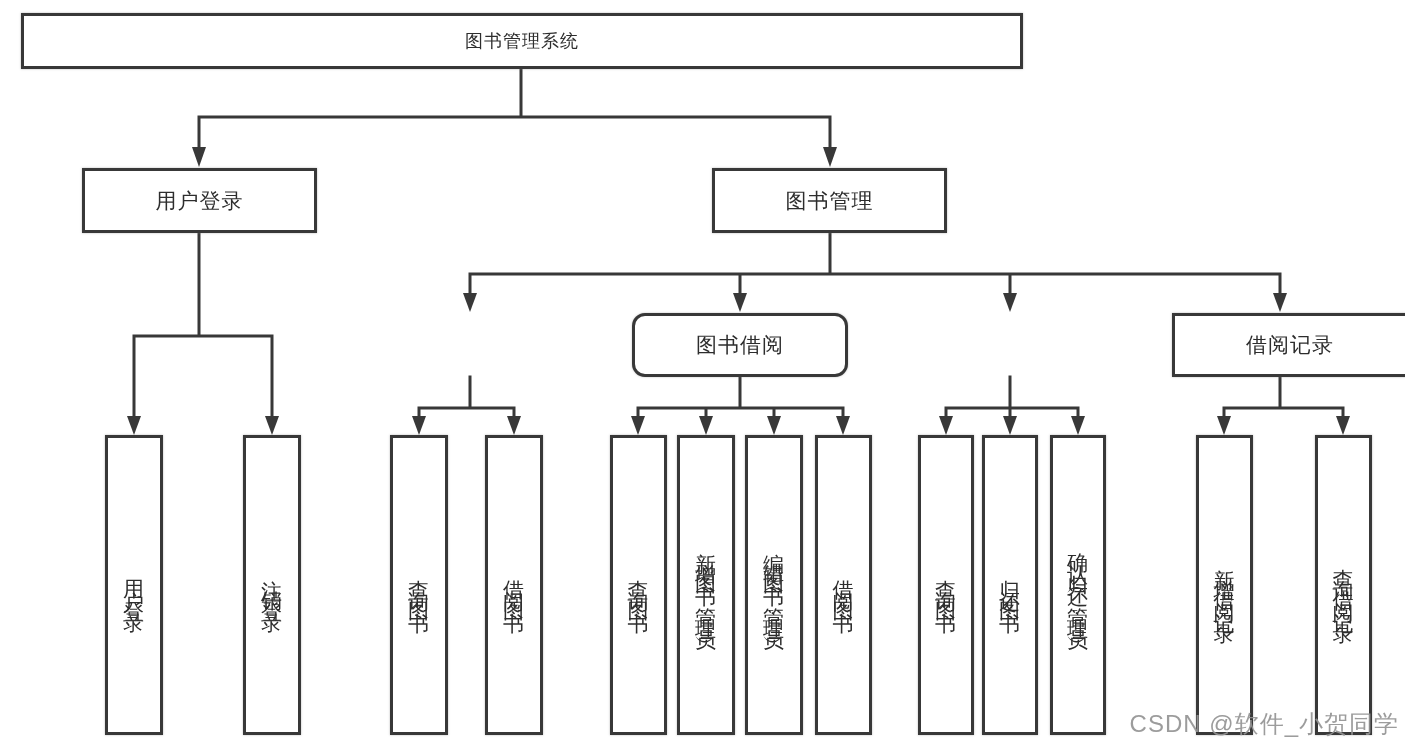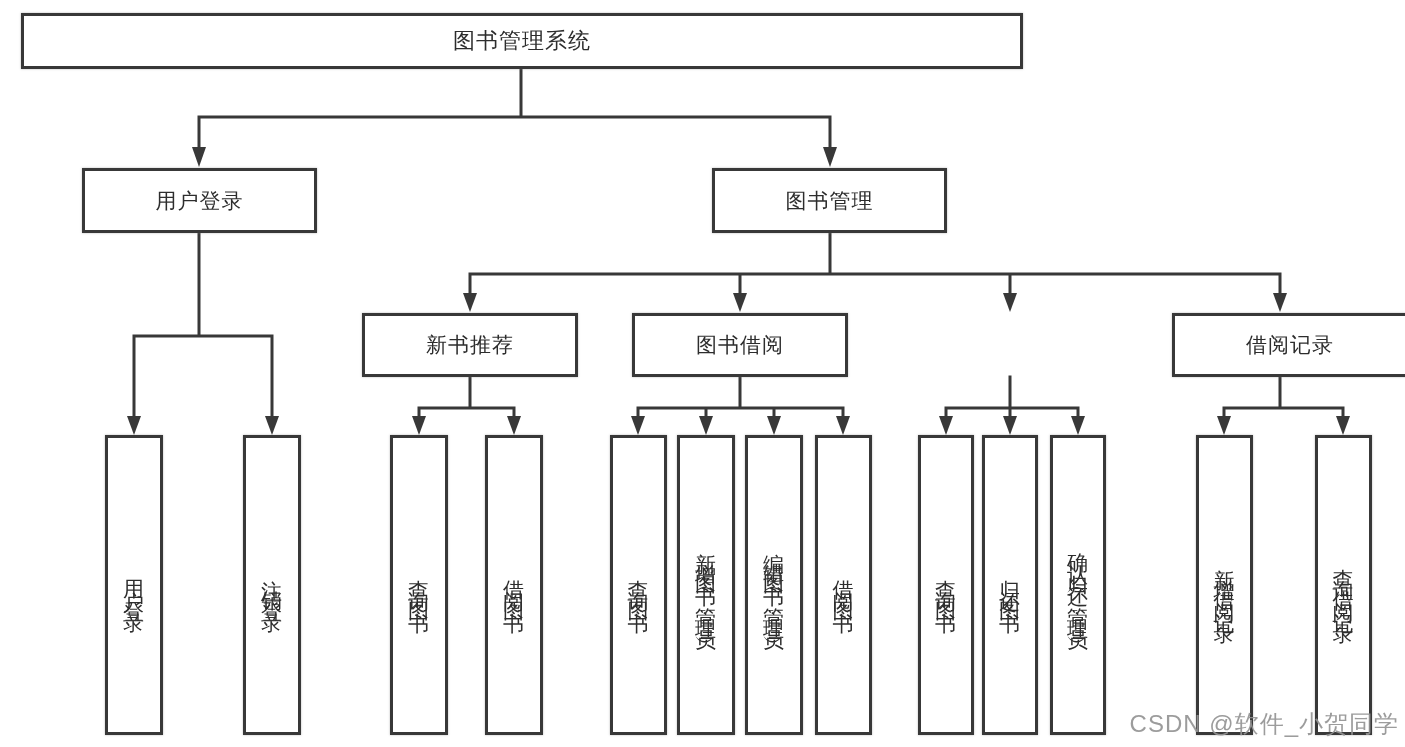--- a/index.html
+++ b/index.html
@@ -21,21 +21,21 @@
     align-items: center;
     justify-content: center;
     box-shadow: 0 0 2px rgba(130,130,130,0.55);
     z-index: 2;
   }
   .node.h-label span {
     font-size: 21px;
     letter-spacing: 1px;
     white-space: nowrap;
   }
-  .node.root span { font-size: 22px; }
+  .node.root span { font-size: 18px; }
   .node.leaf span {
     writing-mode: vertical-rl;
     text-orientation: upright;
     font-size: 21px;
     letter-spacing: 11px;
     line-height: 1;
     white-space: nowrap;
   }
   .connector-layer {
     position: absolute;
@@ -106,24 +106,21 @@
     <span>图书管理系统</span>
   </div>
 
   <div class="node h-label" style="left:82px; top:168px; width:235px; height:65px;">
     <span>用户登录</span>
   </div>
   <div class="node h-label" style="left:712px; top:168px; width:235px; height:65px;">
     <span>图书管理</span>
   </div>
 
-  <div class="node h-label" style="left:362px; top:313px; width:216px; height:64px;">
-    <span>新书推荐</span>
-  </div>
-  <div class="node h-label" style="left:632px; top:313px; width:216px; height:64px;">
+  <div class="node h-label" style="left:632px; top:313px; width:216px; height:64px;border-radius:13px;">
     <span>图书借阅</span>
   </div>
   <div class="node h-label" style="left:1172px; top:313px; width:236px; height:64px;">
     <span>借阅记录</span>
   </div>
 
   <div class="node leaf" style="left:105px; top:435px; width:58px; height:300px;">
     <span>用户登录</span>
   </div>
   <div class="node leaf" style="left:243px; top:435px; width:58px; height:300px;">

